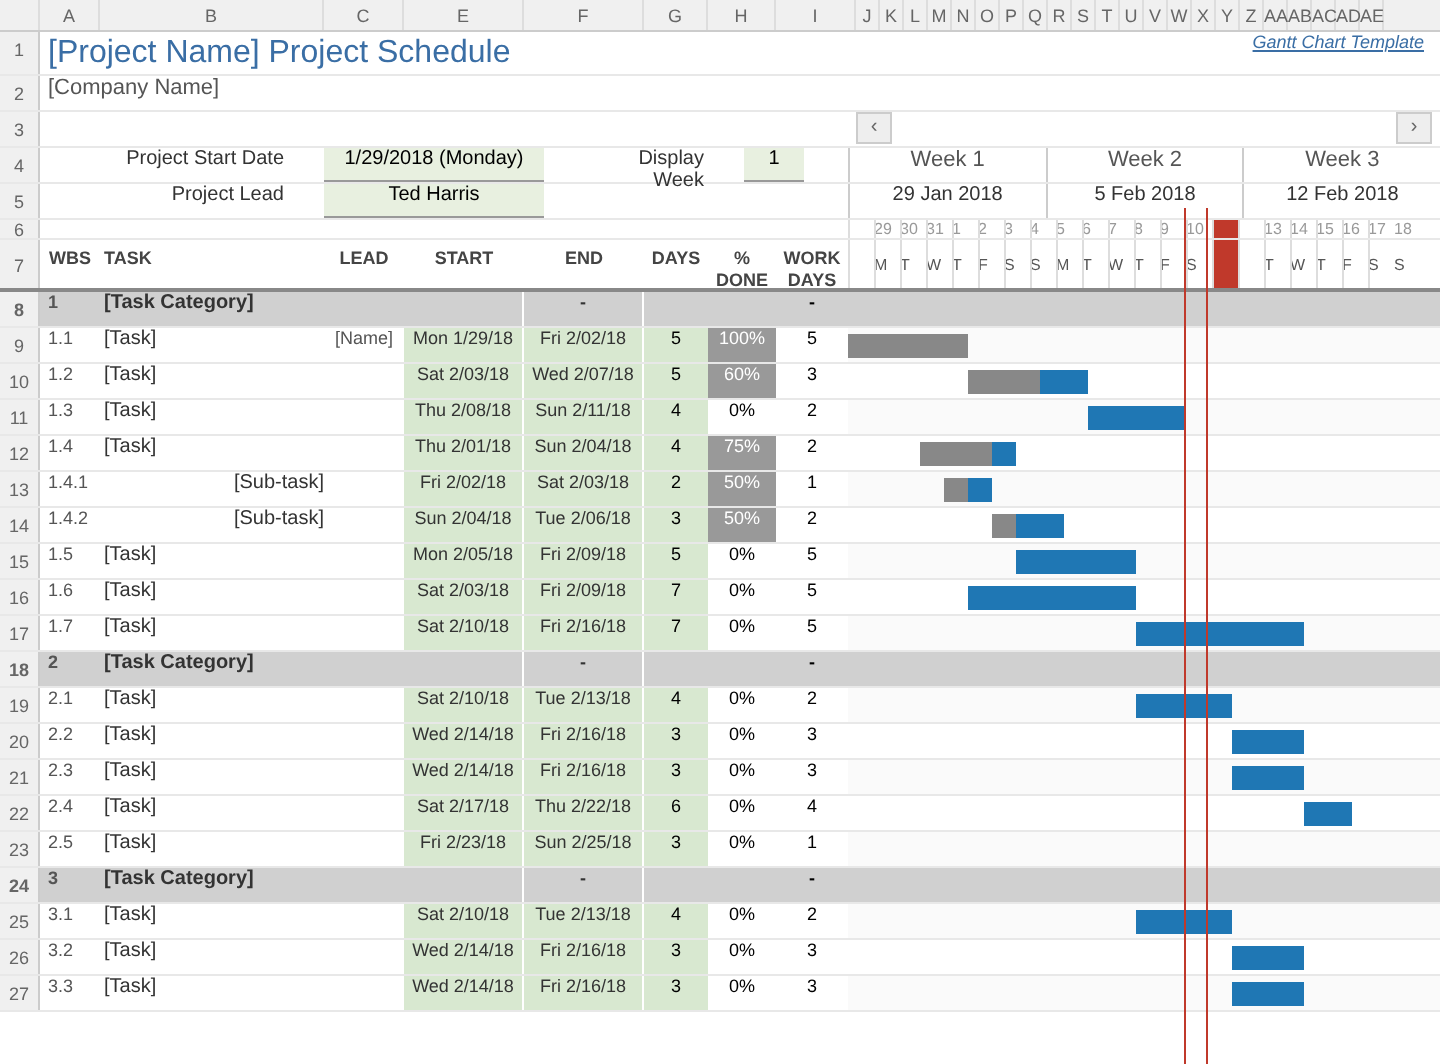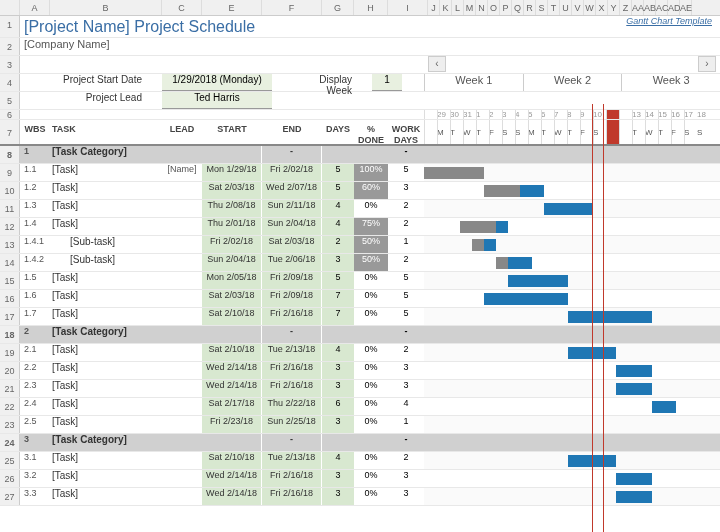--- a/index.html
+++ b/index.html
@@ -35,21 +35,21 @@
 .day-headers { flex: 1; display: flex; }
 .day-h { width: 12px; text-align: center; font-size: 8px; border-left: 1px solid #ddd; padding-left: 12px; }
 .day-num { color: #999; line-height: 9px; }
 .day-ltr { color: #555; line-height: 9px; }
 .today { background: #c0392b; color: #fff !important; }
 .today-line { position: absolute; top: 104px; bottom: 0; width: 12px; border-left: 1px solid #c0392b; border-right: 1px solid #c0392b; pointer-events: none; }
 .nav-btn { width: 18px; height: 16px; background: #eee; border: 1px solid #ccc; text-align: center; font-size: 10px; line-height: 14px; cursor: pointer; color: #666; }
 .content { display: flex; flex-direction: column; }
 .cat-row .task { font-weight: bold; }
 .cat-row .date-cell, .cat-row .days, .cat-row .workdays { background: #d0d0d0; }
-.sub { padding-left: 20px; }
+.sub { padding-left: 20px; text-align: right; }
 .row.data:nth-child(even) .gantt-area { background: #fafafa; }
 </style>
 </head>
 <body>
 
 <div class="content" id="root">
     <div class="col-headers">
       <div style="width:20px"></div>
       <div style="width:30px">A</div>
       <div style="width:112px">B</div>
@@ -119,20 +119,31 @@
         <div class="week-block">
           <div class="week-title">Week 3</div>
         </div>
       </div>
     </div>
     <div class="row">
       <div class="row-header">5</div>
       <div class="meta-label" style="width:142px">Project Lead</div>
       <div class="meta-value" style="width:110px">Ted Harris</div>
       <div style="width:152px"></div>
+      <div class="week-header">
+        <div class="week-block">
+          <div class="week-date">29 Jan 2018</div>
+        </div>
+        <div class="week-block">
+          <div class="week-date">5 Feb 2018</div>
+        </div>
+        <div class="week-block">
+          <div class="week-date">12 Feb 2018</div>
+        </div>
+      </div>
     </div>
     <div class="row" style="height:10px">
       <div class="row-header" style="line-height:10px">6</div>
       <div style="width:404px"></div>
       <div class="day-headers">
         <div class="day-h day-num ">29</div>
         <div class="day-h day-num ">30</div>
         <div class="day-h day-num ">31</div>
         <div class="day-h day-num ">1</div>
         <div class="day-h day-num ">2</div>

